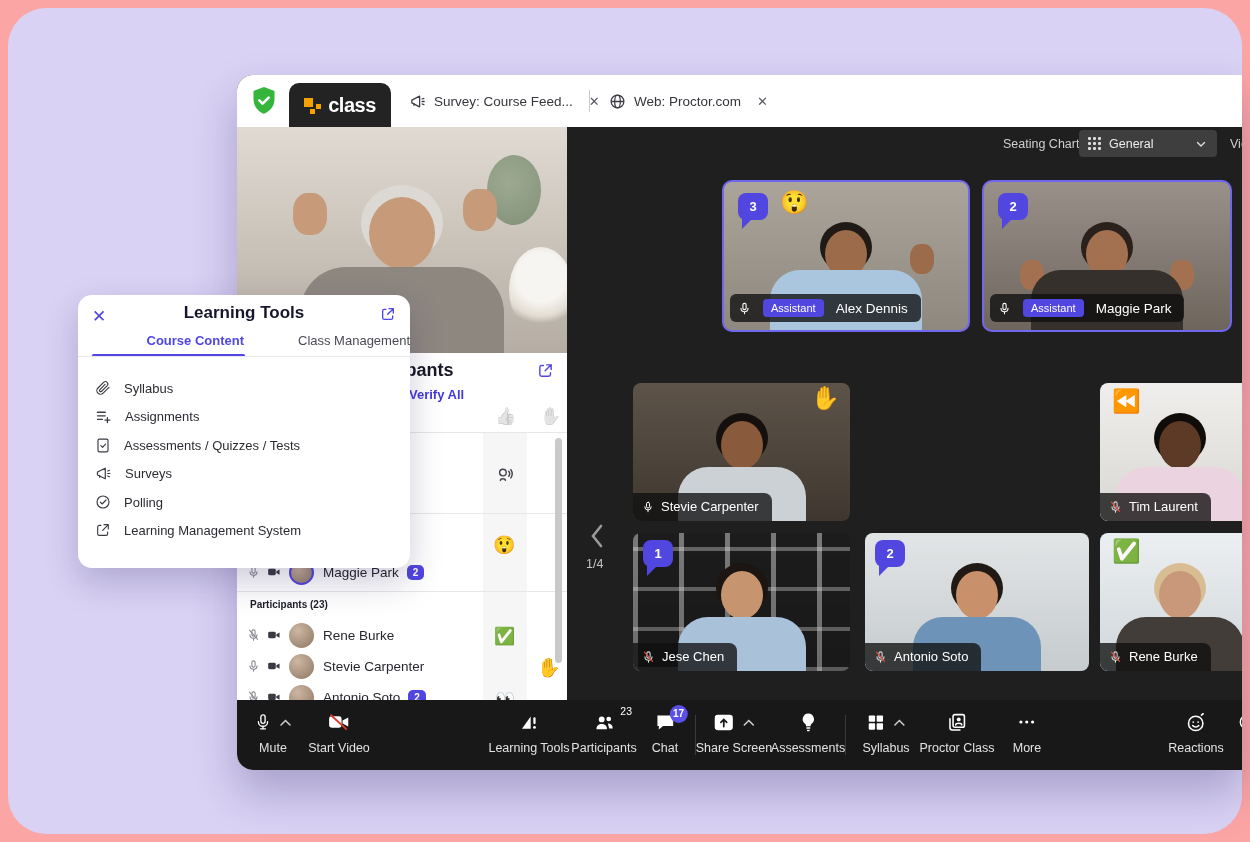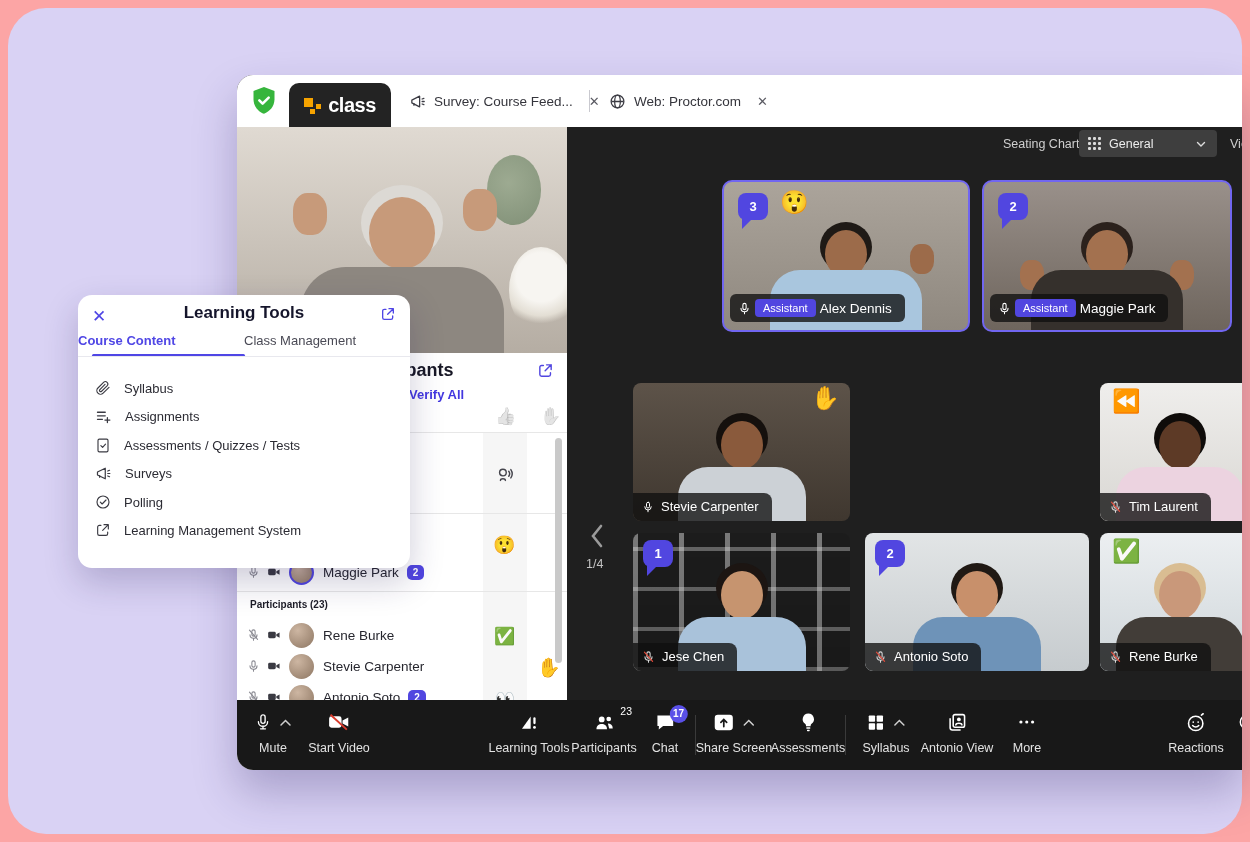--- a/index.html
+++ b/index.html
@@ -56,21 +56,21 @@
   .th-alex{--skin:#9c6b4a;--hair:#1f1a16;--shirt:#a9c6de;background:linear-gradient(180deg,#aba49b,#8f887f)}
   .th-maggie{--skin:#a3714f;--hair:#2b211c;--shirt:#35302c;background:linear-gradient(180deg,#99908a,#6e655d)}
   .th-stevie{--skin:#8a5a3c;--hair:#15100d;--shirt:#ccd1d6;background:linear-gradient(180deg,#5d5349,#3f372f)}
   .th-lindsay{--skin:#6f4728;--hair:#17100c;--shirt:#f2efec;background:linear-gradient(180deg,#c89f74,#a87f56)}
   .th-tim{--skin:#5d3a26;--hair:#0f0c0a;--shirt:#ecd3e0;background:linear-gradient(180deg,#efeeec,#d9d7d3)}
   .th-jese{--skin:#c6946f;--hair:#1c1512;--shirt:#a9c2da;background:linear-gradient(180deg,#d9cfc0,#bfb2a0)}
   .th-antonio{--skin:#c8906b;--hair:#201914;--shirt:#6e93b8;background:linear-gradient(180deg,#e2e5e6,#c6cbce)}
   .th-rene{--skin:#c9987a;--hair:#d9bd92;--shirt:#423d38;background:linear-gradient(180deg,#eceff1,#cfd6da)}
   .shelf{background-image:linear-gradient(rgba(0,0,0,.08),rgba(0,0,0,.18)),repeating-linear-gradient(90deg,rgba(255,255,255,.45) 0 5px,transparent 5px 46px),repeating-linear-gradient(0deg,rgba(255,255,255,.35) 0 4px,transparent 4px 40px)}
 
-  .namebar{position:absolute;left:6px;bottom:8px;display:flex;align-items:center;gap:4px;background:rgba(16,16,16,.78);border-radius:6px;padding:5px 13px 5px 8px;color:#fff;font-size:13.5px;white-space:nowrap}
+  .namebar{position:absolute;left:6px;bottom:8px;display:flex;align-items:center;gap:12px;background:rgba(16,16,16,.78);border-radius:6px;padding:5px 13px 5px 8px;color:#fff;font-size:13.5px;white-space:nowrap}
   .gname{position:absolute;left:0;bottom:0;display:flex;align-items:center;gap:7px;background:rgba(16,16,16,.78);border-radius:0 8px 0 8px;padding:6px 13px 7px 9px;color:#fff;font-size:13px;white-space:nowrap}
   .role-badge{background:#5146e0;color:#fff;font-size:11px;border-radius:4px;padding:3px 8px}
   .cbadge{position:absolute;min-width:30px;height:27px;background:#5146e0;border-radius:8px;color:#fff;font-weight:700;font-size:13px;display:flex;align-items:center;justify-content:center;padding:0 6px}
   .cbadge::after{content:"";position:absolute;left:4px;bottom:-9px;border:6px solid transparent;border-top-color:#5146e0;border-left-color:#5146e0}
   .temoji{position:absolute;font-size:23px;line-height:1}
   .micw{color:#fff;display:flex}
   .mic-muted{color:#e04b3b}
 
   
   .nav-prev{position:absolute;left:352px;top:448px;color:#9a9a9a}
@@ -105,21 +105,21 @@
   .cbadge-sm{position:absolute;right:-12px;top:-7px;background:#5a50e8;color:#fff;border-radius:50%;width:18px;height:18px;font-size:10px;font-weight:700;display:flex;align-items:center;justify-content:center}
   .cnt{position:absolute;right:-16px;top:-7px;color:#fff;font-size:10.5px}
   .iconrel{position:relative;display:flex}
 
   
   .ltpanel{position:absolute;left:78px;top:295px;width:332px;height:273px;background:#fff;border-radius:14px;box-shadow:0 14px 34px rgba(30,25,80,.22);z-index:50}
   .lt-close{position:absolute;left:14px;top:11px;color:#4f46e5;font-size:17px;cursor:pointer}
   .lt-title{position:absolute;top:8px;left:0;width:100%;text-align:center;font-size:17px;font-weight:600;color:#15152b}
   .lt-ext{position:absolute;right:14px;top:11px;color:#4f46e5;cursor:pointer}
   .lt-tabs{position:absolute;top:38px;left:0;width:100%;height:22px}
-  .lt-tab{position:absolute;top:0;width:50%;text-align:left;font-size:13px;cursor:pointer}
+  .lt-tab{position:absolute;top:0;width:50%;text-align:right;font-size:13px;cursor:pointer}
   .lt-tab.active{color:#4f46e5;font-weight:700}
   .lt-tab.idle{color:#4a4a55}
   .lt-underline{position:absolute;top:59px;left:14px;width:153px;height:3px;border-radius:2px;background:#4f46e5}
   .lt-border{position:absolute;top:61px;left:0;width:100%;height:1px;background:#e8e8ee}
   .lt-item{position:absolute;left:17px;height:20px;display:flex;align-items:center;gap:13px;font-size:13px;color:#2b2b33;cursor:pointer}
   .lt-item .licon{color:#3a3a42;display:flex}
 
   svg{display:block}
 </style>
 </head>
@@ -581,21 +581,21 @@
         <span class="tb-row">
           <span class="iconrel">
               <svg width="21" height="21" viewBox="0 0 24 24" fill="none" stroke="#fff" stroke-width="1.8">
                 <path d="M4 7v11a2.5 2.5 0 0 0 2.5 2.5H16"></path>
                 <rect x="7.5" y="3" width="13" height="14.5" rx="2"></rect>
                 <circle cx="14" cy="8.5" r="2.2" fill="#fff" stroke="none"></circle>
                 <path d="M10.5 14.8c.4-2.6 6.6-2.6 7 0" stroke-linecap="round"></path>
               </svg>
             </span>
         </span>
-        <span>Antonio View</span>
+        <span>Proctor Class</span>
       </div>
 
       <div class="tb" style="left:790px">
         <span class="tb-row">
           <span class="iconrel">
               <svg width="20" height="20" viewBox="0 0 24 24" fill="#fff">
                 <circle cx="5" cy="12" r="1.9"></circle>
                 <circle cx="12" cy="12" r="1.9"></circle>
                 <circle cx="19" cy="12" r="1.9"></circle>
               </svg>

